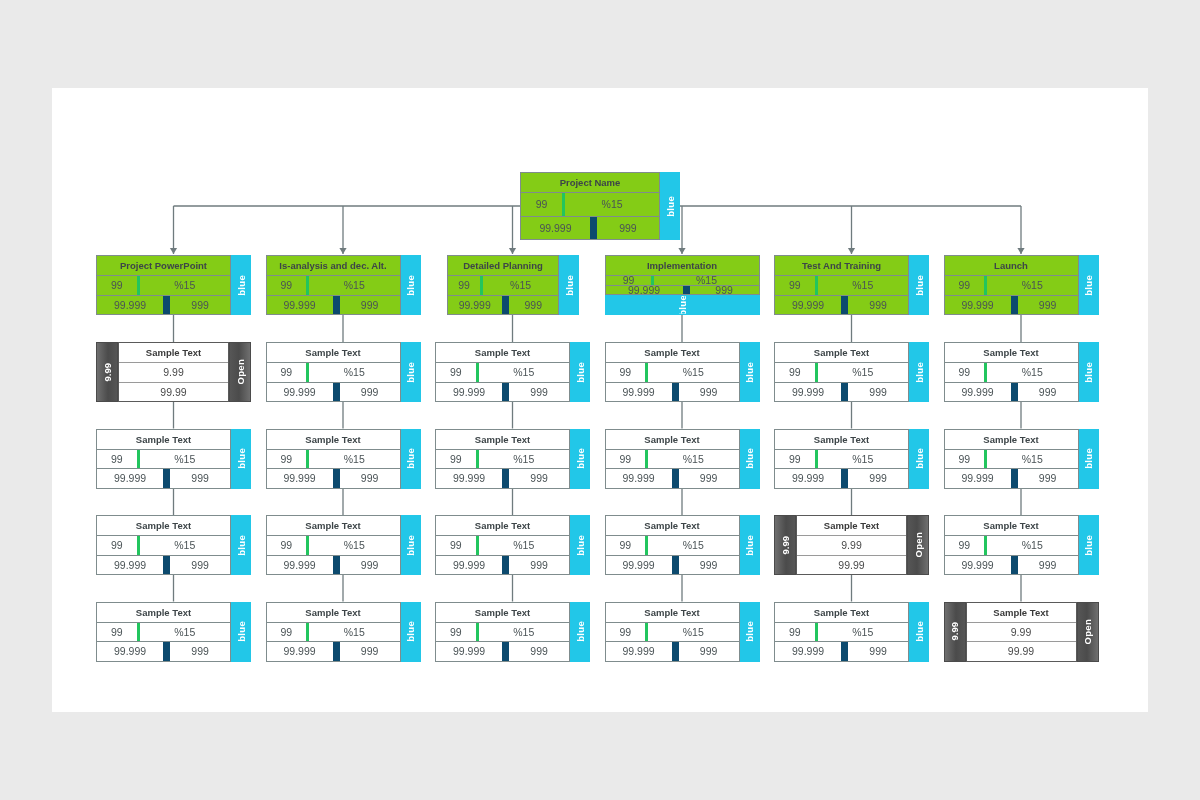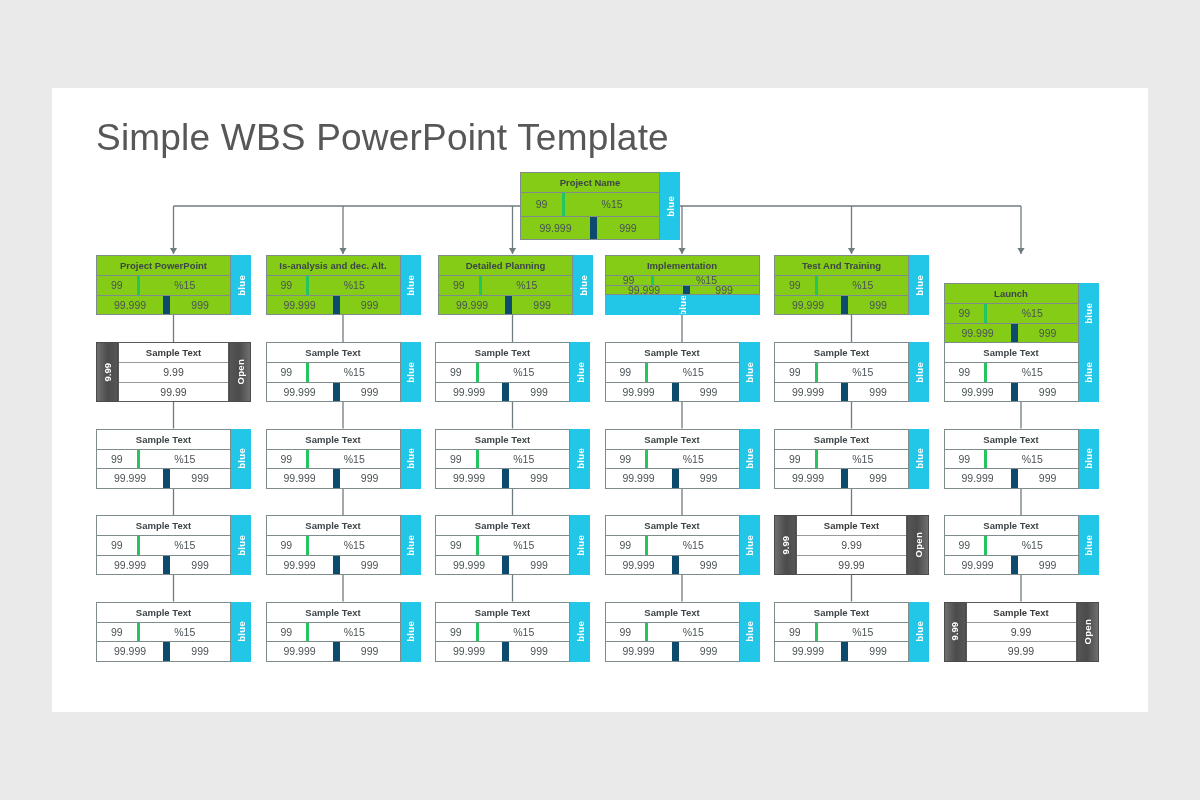--- a/index.html
+++ b/index.html
@@ -163,21 +163,20 @@
   .node.v-dark .node-body { background: #ffffff; border: 1px solid #5a5a5a; }
   .node.v-dark .node-title { border-bottom: 1px solid #9a9a9a; color: #3a3a3a; }
   .node.v-dark .node-row.r1 { border-bottom: 1px solid #9a9a9a; }
   .node.v-dark .cell { color: #4a4a4a; }
 </style>
 </head>
 <body>
 
 <div id="slide">
 
-  <div id="title">Simple WBS PowerPoint Template</div>
 
   <div id="diagram">
     <svg id="connectors" viewBox="0 0 1096 624" width="1096" height="624">
         <line x1="121.5" y1="118" x2="468" y2="118" stroke="#6f7b7e" stroke-width="1.3"></line>
         <line x1="628" y1="118" x2="969" y2="118" stroke="#6f7b7e" stroke-width="1.3"></line>
         <line x1="121.5" y1="118" x2="121.5" y2="166" stroke="#6f7b7e" stroke-width="1.3"></line>
         <polygon points="117.9,160 125.1,160 121.5,166" fill="#6f7b7e"></polygon>
         <line x1="291" y1="118" x2="291" y2="166" stroke="#6f7b7e" stroke-width="1.3"></line>
         <polygon points="287.4,160 294.6,160 291,166" fill="#6f7b7e"></polygon>
         <line x1="460.5" y1="118" x2="460.5" y2="166" stroke="#6f7b7e" stroke-width="1.3"></line>
@@ -255,21 +254,21 @@
             </div>
             <div class="node-row r2">
               <div class="cell left-lg">99.999</div>
               <div class="cell right-sm">999</div>
             </div>
           </div>
           <div class="side-tab">
             <span>blue</span>
           </div>
         </div>
-        <div class="node v-undefined" style="left: 386px; top: 167px; width: 155px; height: 60px;">
+        <div class="node v-undefined" style="left: 395px; top: 167px; width: 132px; height: 60px;">
           <div class="node-body">
             <div class="node-title">Detailed Planning</div>
             <div class="node-row r1">
               <div class="cell left-sm">99</div>
               <div class="cell right-lg">%15</div>
             </div>
             <div class="node-row r2">
               <div class="cell left-lg">99.999</div>
               <div class="cell right-sm">999</div>
             </div>
@@ -303,21 +302,21 @@
             </div>
             <div class="node-row r2">
               <div class="cell left-lg">99.999</div>
               <div class="cell right-sm">999</div>
             </div>
           </div>
           <div class="side-tab">
             <span>blue</span>
           </div>
         </div>
-        <div class="node v-undefined" style="left: 891.5px; top: 167px; width: 155px; height: 60px; margin-top: 28px;">
+        <div class="node v-undefined" style="left: 891.5px; top: 167px; width: 155px; height: 60px;">
           <div class="node-body">
             <div class="node-title">Launch</div>
             <div class="node-row r1">
               <div class="cell left-sm">99</div>
               <div class="cell right-lg">%15</div>
             </div>
             <div class="node-row r2">
               <div class="cell left-lg">99.999</div>
               <div class="cell right-sm">999</div>
             </div>

